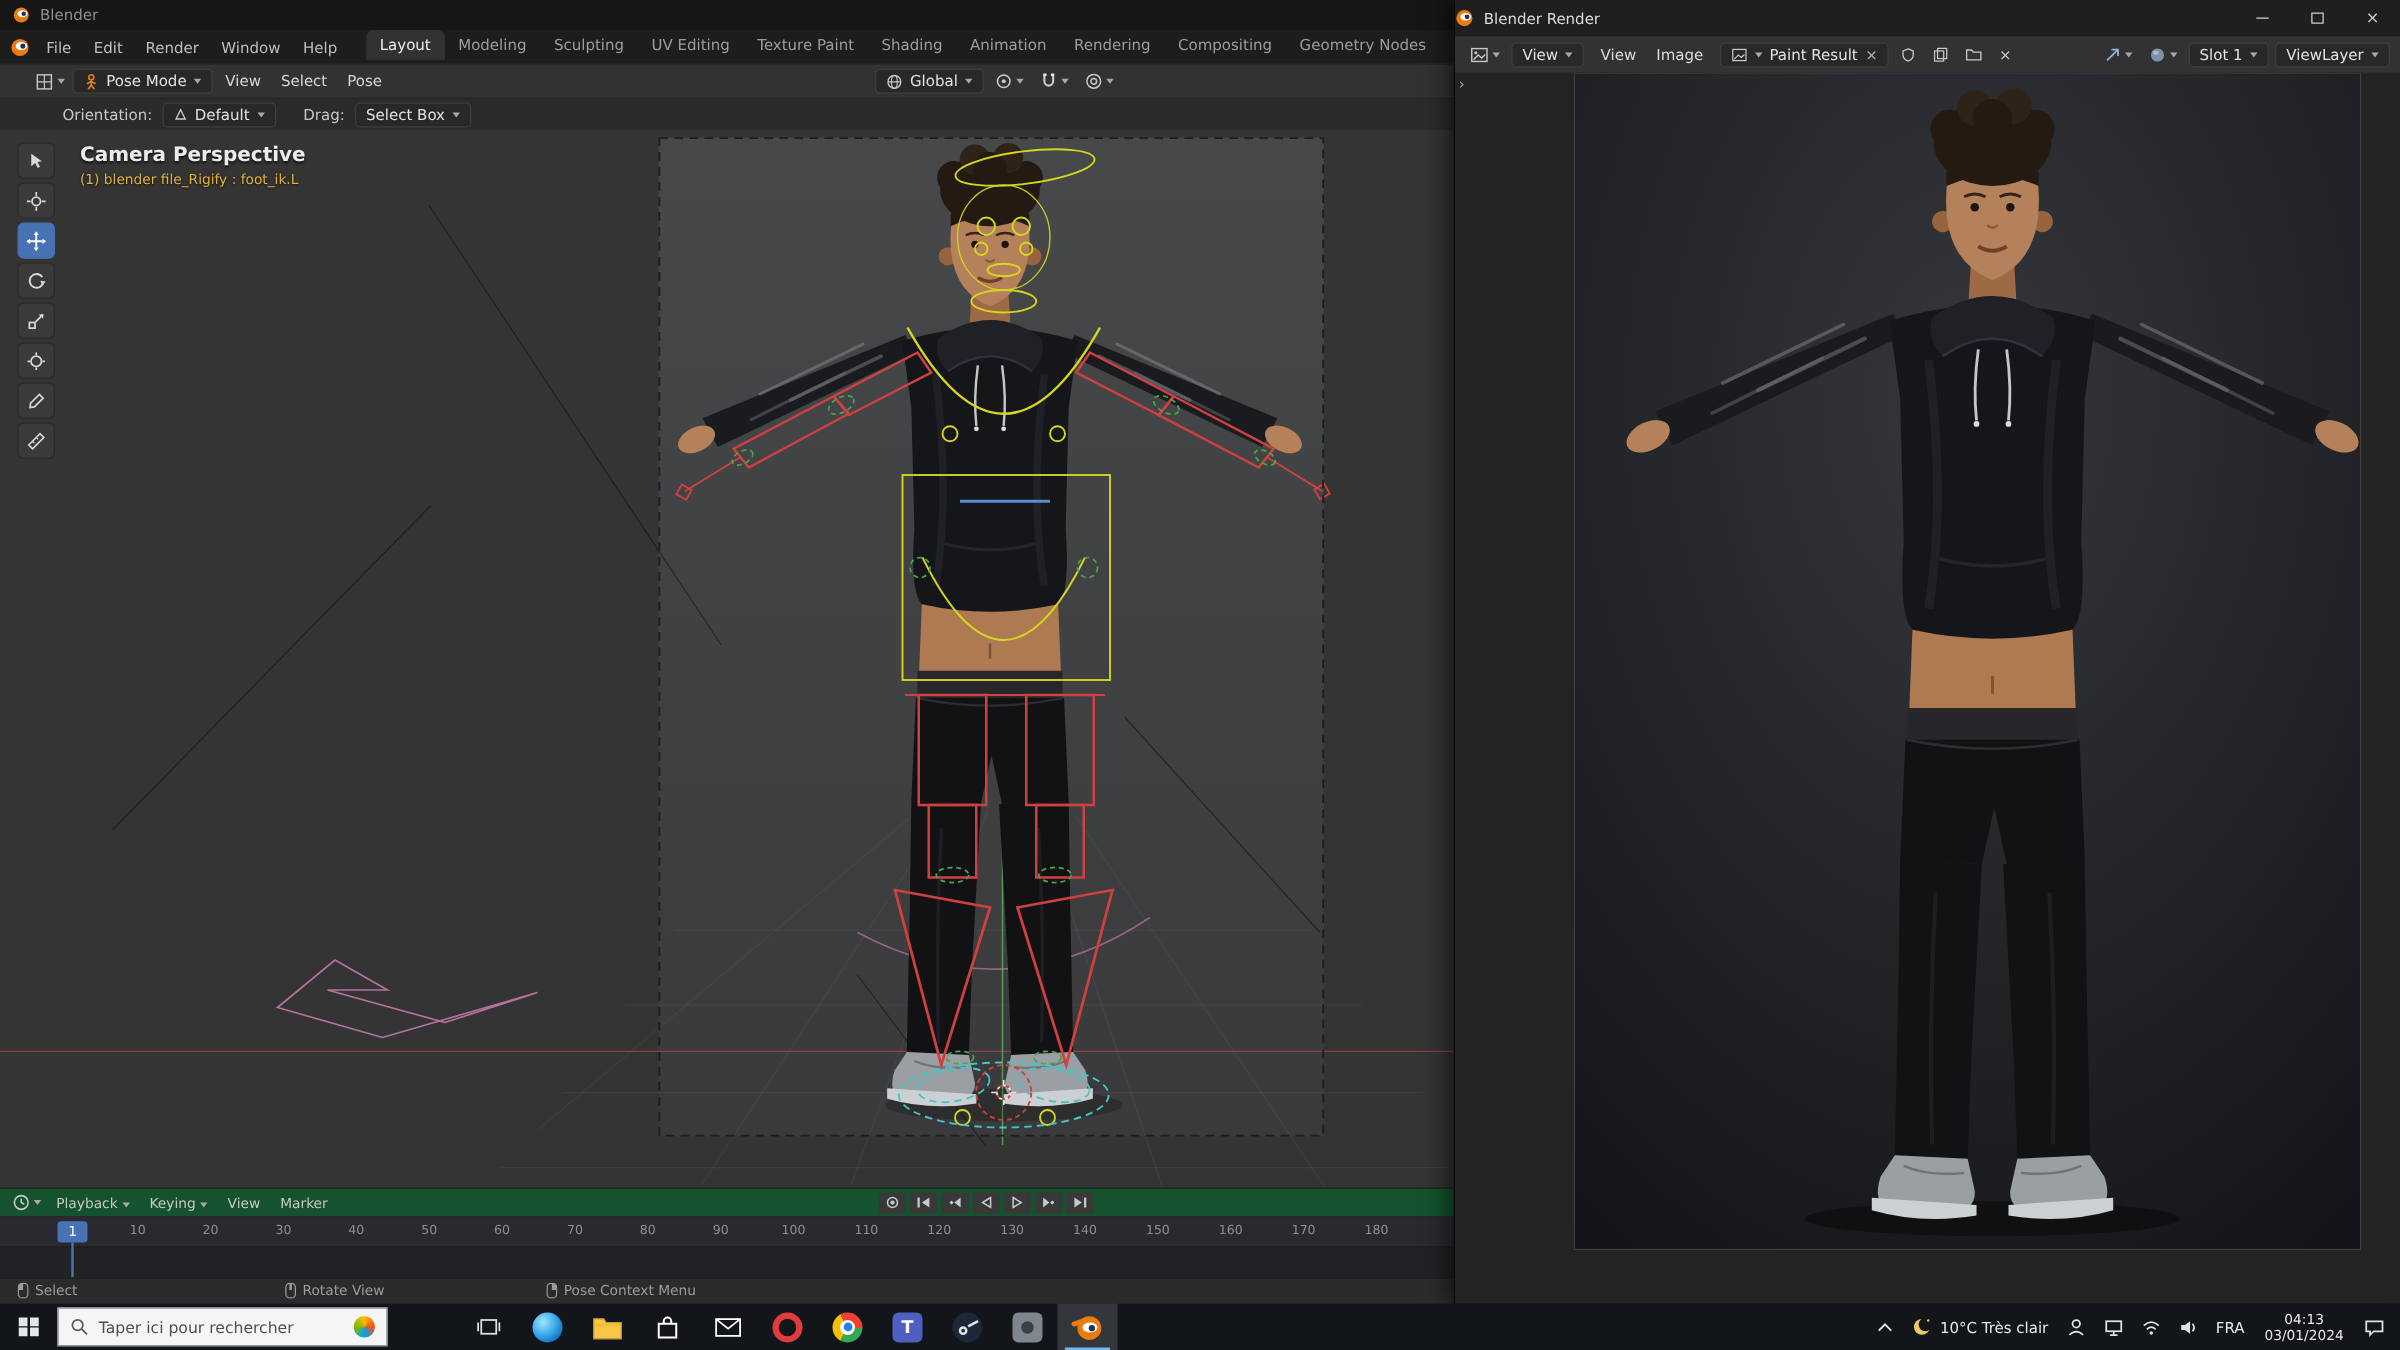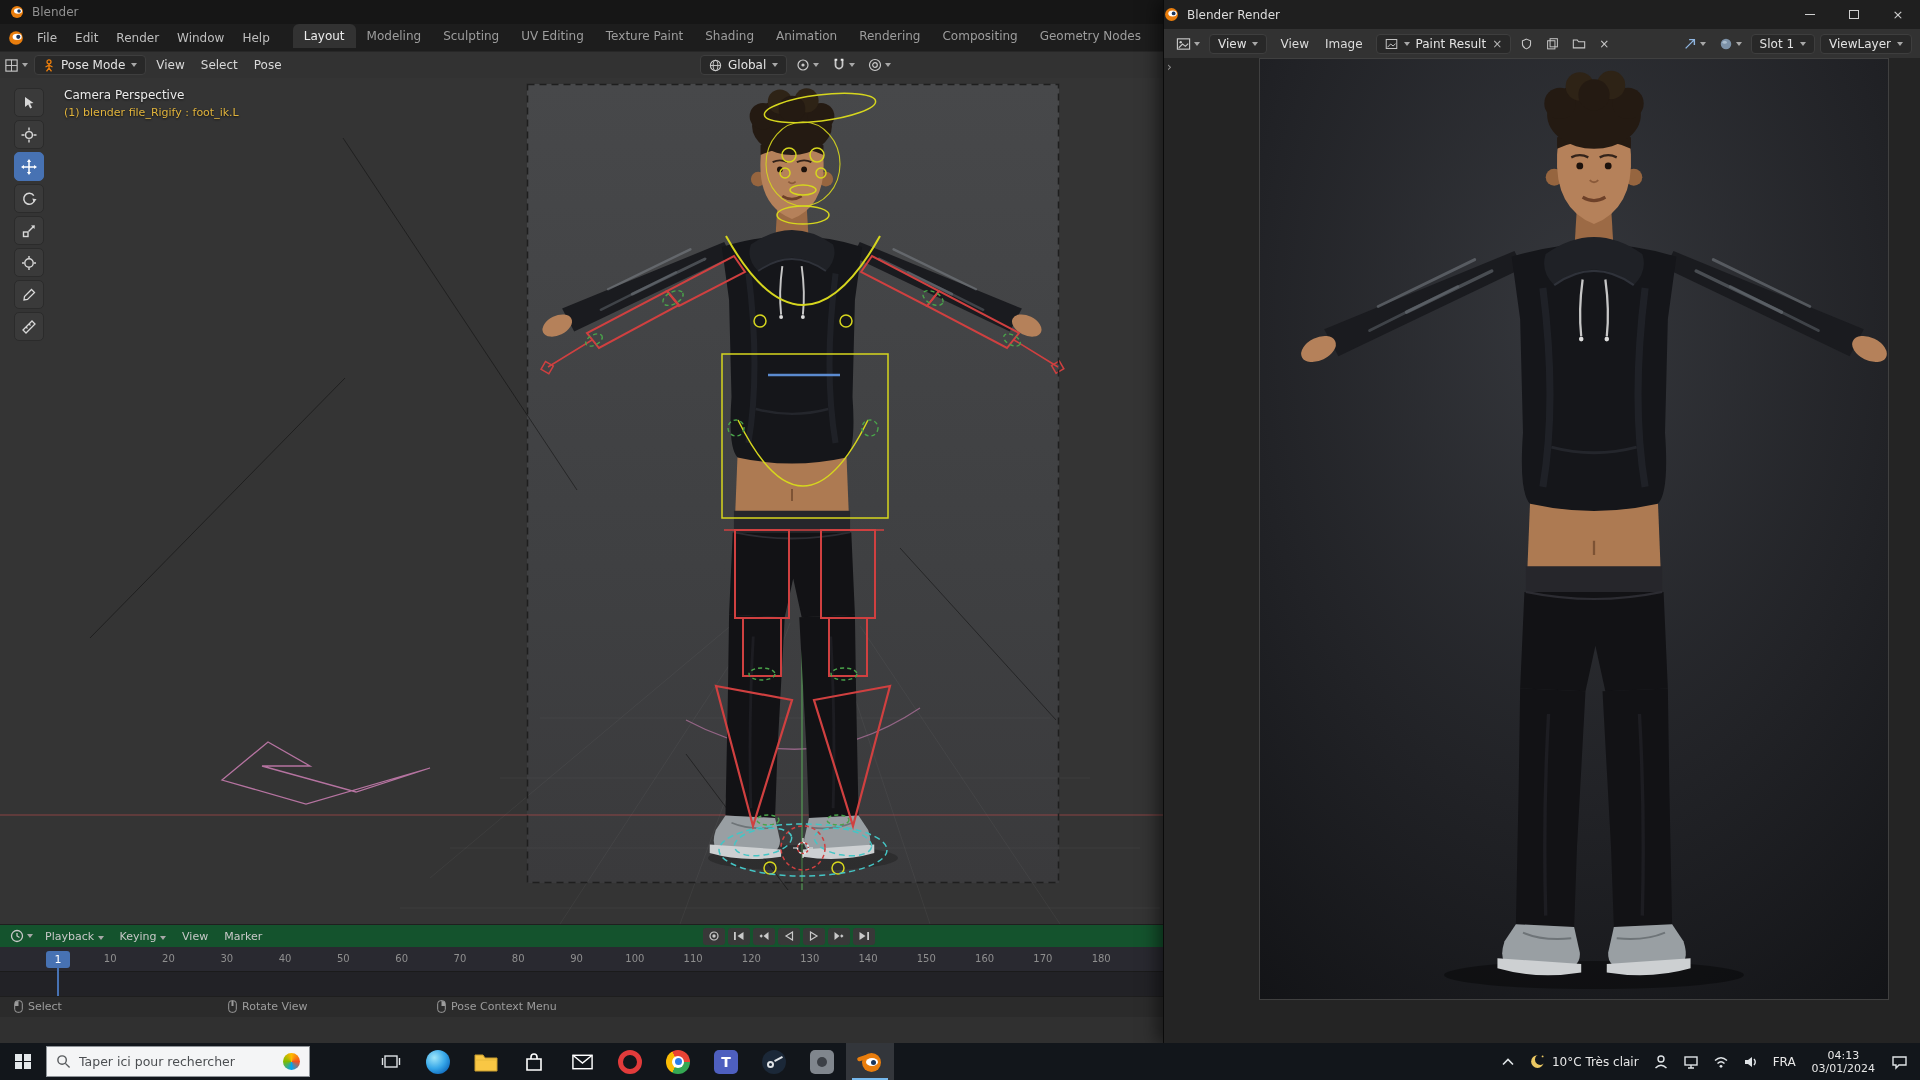--- a/index.html
+++ b/index.html
@@ -9,34 +9,34 @@
 
 
 #main-window{left:0;top:0;width:1163px;height:1043px;background:#303030;display:flex;flex-direction:column}
 #main-window>div{flex:none}
 .titlebar{height:24px;background:#161616;display:flex;align-items:center;gap:8px;padding:0 10px;color:#909090;font-size:12px}
 .menubar{height:27px;background:#1d1d1d;display:flex;align-items:center;padding:0 8px;color:#bfbfbf;font-size:12px}
 .menubar .menu-item{padding:4px 9px;border-radius:3px;white-space:nowrap}
 .tabs{display:flex;align-items:flex-start;align-self:stretch;margin-left:14px}
 .tab{padding:5px 11px;font-size:12px;color:#9d9d9d;border-radius:6px 6px 0 0;white-space:nowrap}
 .tab.active{background:#323232;color:#ececec}
-.vp-header{height:27px;background:#323232;border-top:1px solid #272727;display:flex;align-items:center;gap:2px;padding:0 0;font-size:12px;color:#d8d8d8;position:relative}
+.vp-header{height:27px;background:#323232;border-top:1px solid #272727;display:flex;align-items:center;gap:2px;padding:0 24px;font-size:12px;color:#d8d8d8;position:relative}
 .select{background:#282828;border:1px solid #3e3e3e;border-radius:4px;padding:2px 8px;display:inline-flex;align-items:center;gap:6px;color:#e2e2e2;white-space:nowrap}
 .chev{display:inline-block;width:0;height:0;border-left:3.5px solid transparent;border-right:3.5px solid transparent;border-top:4.5px solid #a8a8a8}
 .menu-label{padding:3px 8px;white-space:nowrap}
 .hdr-center{position:absolute;left:700px;display:flex;gap:5px;align-items:center}
 .icon-btn{display:inline-flex;align-items:center;gap:3px;padding:2px 4px;border-radius:3px}
 .tool-settings{height:26px;background:#2b2b2b;border-top:1px solid #242424;display:flex;align-items:center;gap:8px;padding-left:50px;font-size:12px;color:#c8c8c8}
 #viewport{position:relative;height:846px;background:#343434;overflow:hidden}
 .scene-svg{position:absolute;left:0;top:0}
 .toolbar-col{position:absolute;left:14px;top:10px;display:flex;flex-direction:column;gap:3px;z-index:5}
 .tool-btn{width:30px;height:29px;background:#3a3a3a;border:1px solid #2b2b2b;border-radius:5px;display:flex;align-items:center;justify-content:center}
 .tool-btn.active{background:#4772b3;border-color:#4772b3}
 .vp-overlay{position:absolute;left:64px;top:10px;z-index:4;pointer-events:none}
-.vp-view-label{color:#ececec;font-size:12px;font-weight:normal;text-shadow:0 1px 2px rgba(0,0,0,.7)}
+.vp-view-label{color:#ececec;font-size:16px;font-weight:bold;text-shadow:0 1px 2px rgba(0,0,0,.7)}
 .vp-breadcrumb{color:#e0b33c;font-size:11px;margin-top:4px;text-shadow:0 1px 2px rgba(0,0,0,.7)}
 .timeline-header{height:23px;background:#14532d;border-top:1px solid #1f1f1f;display:flex;align-items:center;font-size:11px;color:#c8c8c8;padding-left:6px;position:relative}
 .transport{position:absolute;left:703px;display:flex;gap:3px;align-items:center}
 .t-btn{width:22px;height:17px;background:#383838;border-radius:3px;display:flex;align-items:center;justify-content:center}
 .timeline-body{position:relative;height:49px;background:#222226}
 .ruler{height:25px;background:#292930;border-bottom:1px solid #1b1b1b}
 .ticks{position:absolute;left:81px;top:6px;display:flex}
 .tick{width:58.3px;text-align:center;font-size:10px;color:#8f8f8f}
 .frame-pill{position:absolute;left:46px;top:4px;width:24px;height:17px;background:#4772b3;border-radius:3px;color:#fff;font-size:11px;display:flex;align-items:center;justify-content:center}
 .playhead{position:absolute;left:57px;top:21px;width:2px;height:28px;background:#4772b3}
@@ -188,20 +188,35 @@
       <span class="icon-btn">
         <svg width="14" height="14" viewBox="0 0 14 14">
             <circle cx="7" cy="7" r="5.5" fill="none" stroke="#c9c9c9" stroke-width="1.2"></circle>
             <circle cx="7" cy="7" r="2.3" fill="none" stroke="#c9c9c9" stroke-width="1.2"></circle>
           </svg>
           <i class="chev"></i>
       </span>
     </div>
   </div>
 
+  <div class="tool-settings">
+    <span>Orientation:</span>
+    <span class="select">
+      <svg width="11" height="11" viewBox="0 0 12 12">
+          <path d="M2 10 L6 2 L10 10 Z" fill="none" stroke="#c9c9c9" stroke-width="1.2"></path>
+        </svg>
+      <span>Default</span>
+        <i class="chev"></i>
+    </span>
+    <span style="margin-left:14px">Drag:</span>
+    <span class="select">
+      <span>Select Box</span>
+        <i class="chev"></i>
+    </span>
+  </div>
 
   <div id="viewport">
     <svg class="scene-svg" width="1163" height="846" viewBox="0 0 1163 846">
       <defs>
         <linearGradient id="camBg" x1="0" y1="0" x2="0" y2="1">
           <stop offset="0" stop-color="#47484a"></stop>
             <stop offset="0.6" stop-color="#3f4042"></stop>
             <stop offset="1" stop-color="#3a3a3c"></stop>
         </linearGradient>
         <radialGradient id="renderBg" cx="0.5" cy="0.28" r="0.95">

